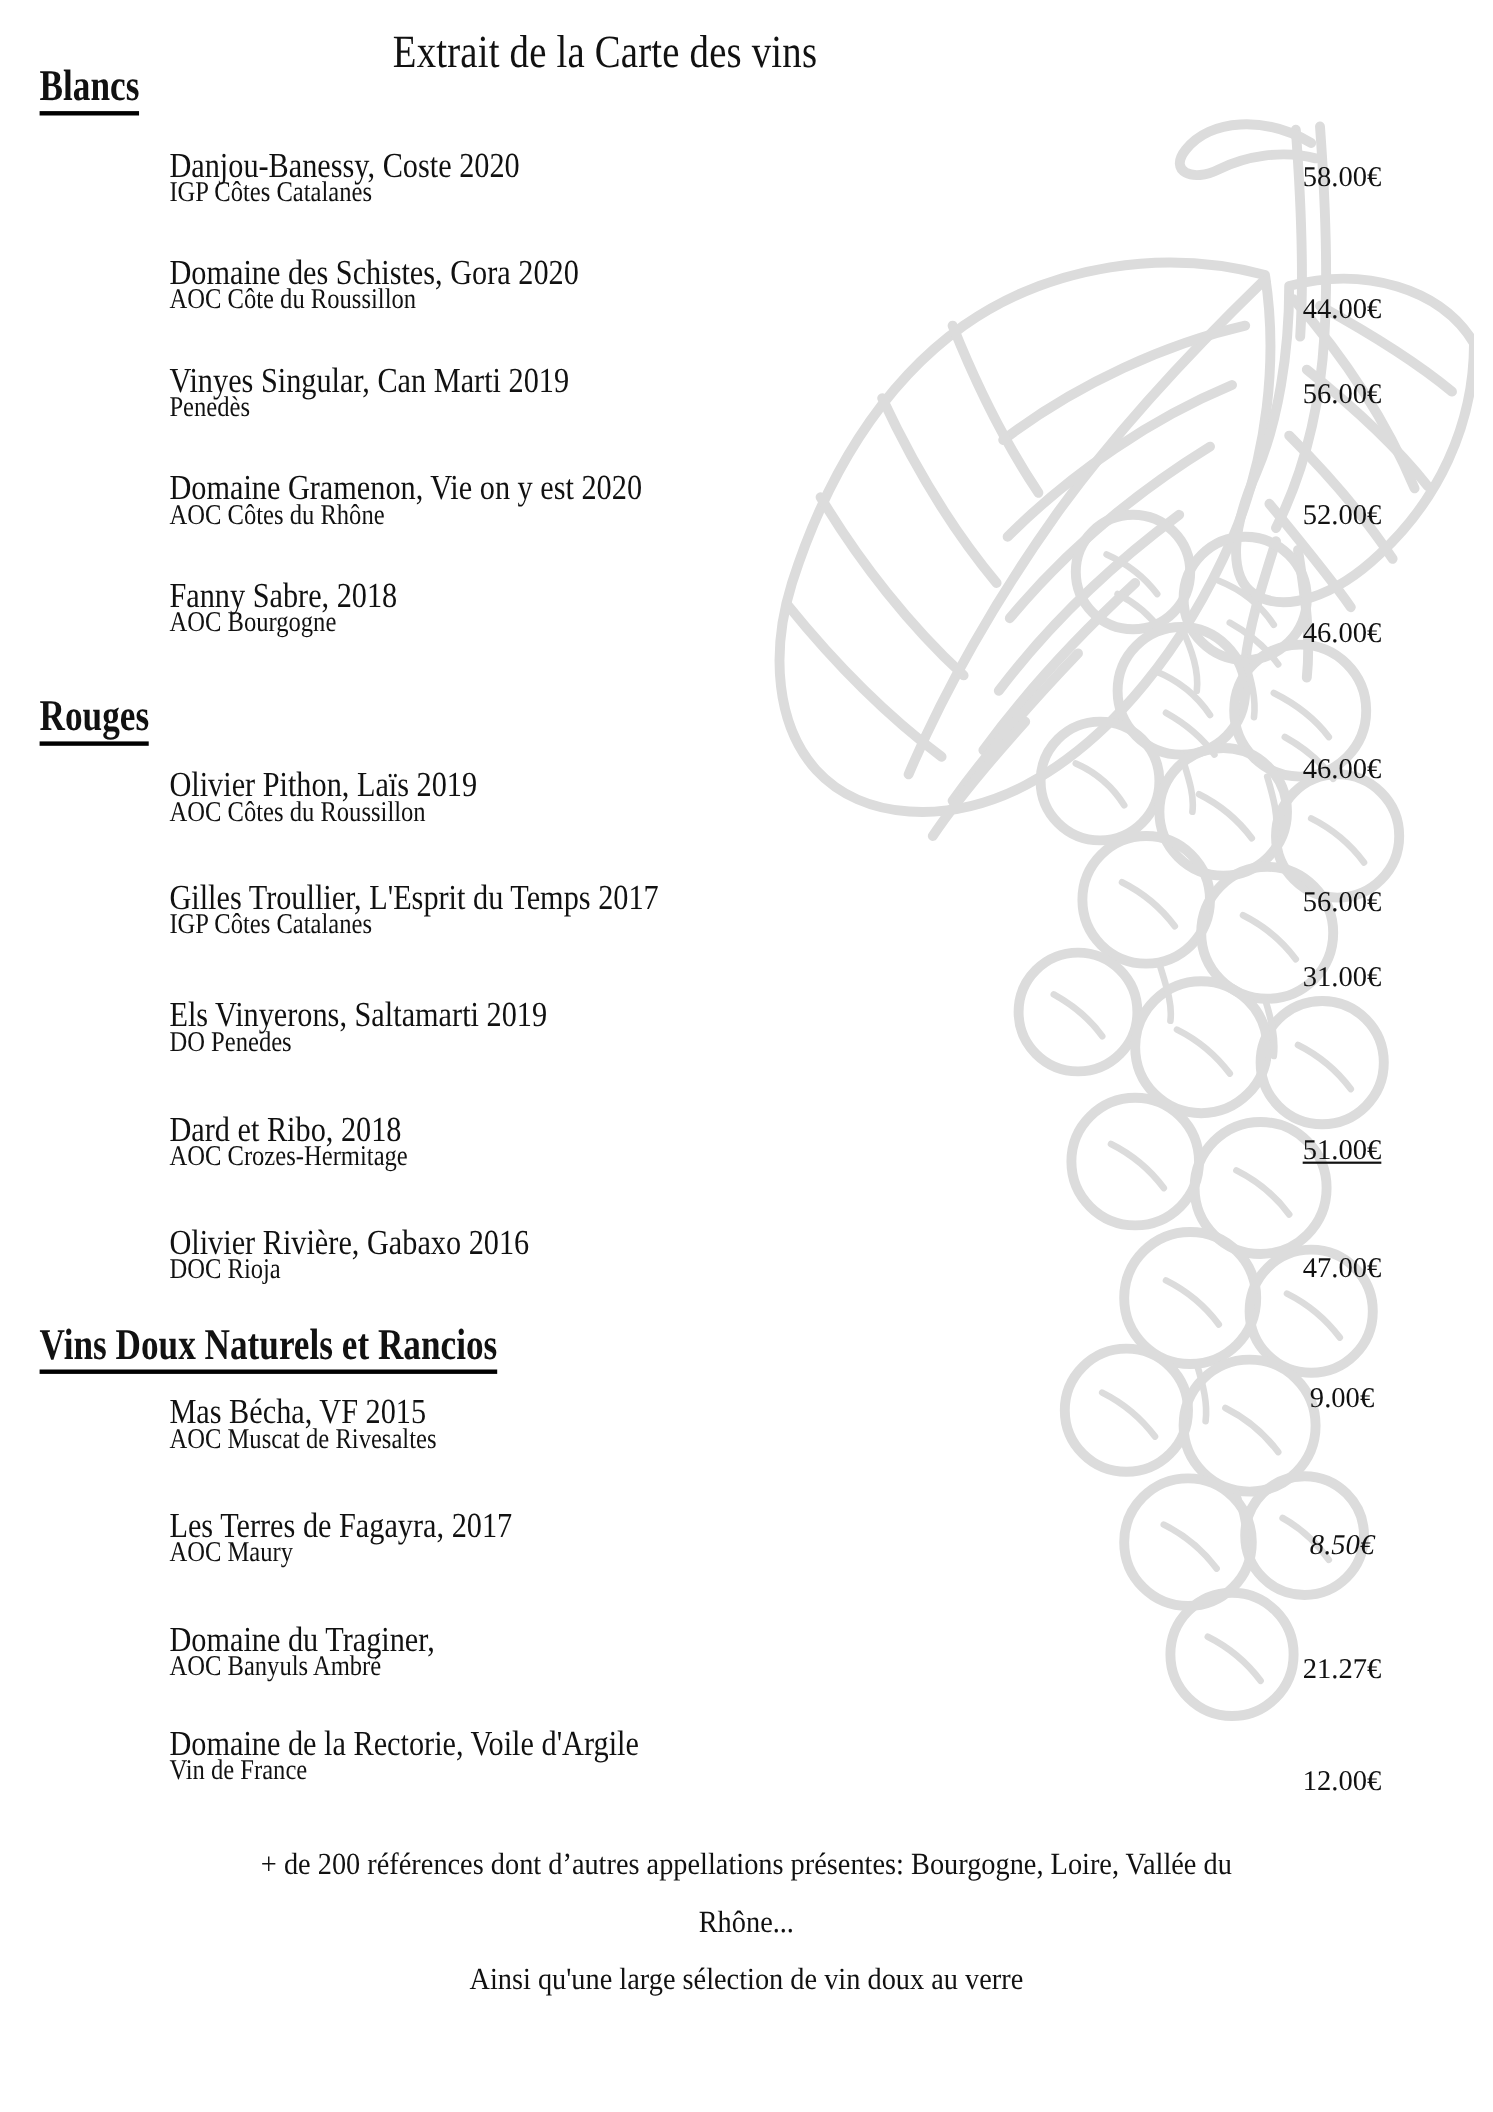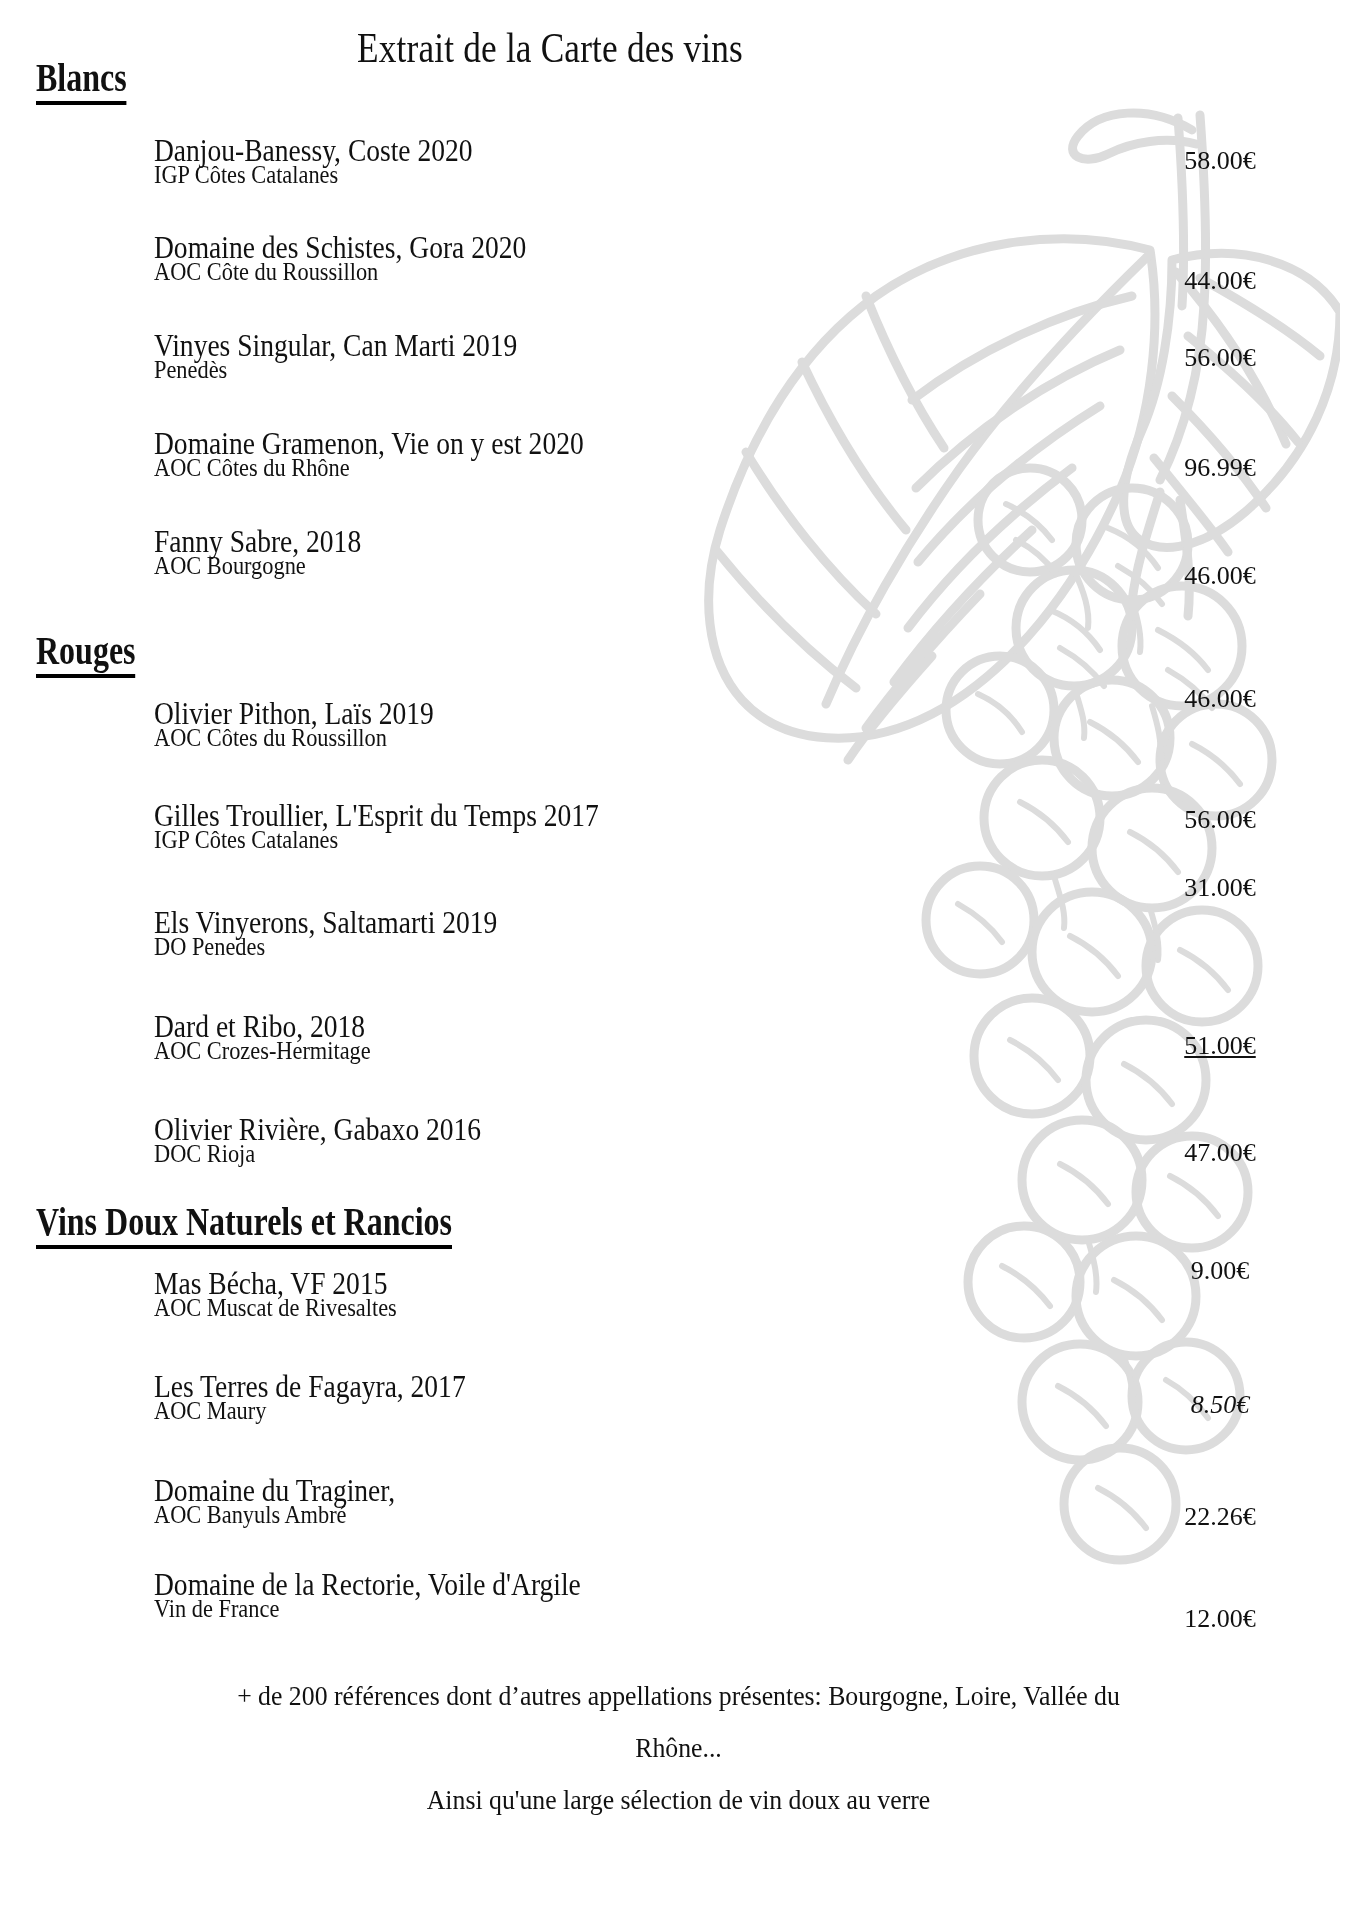--- a/index.html
+++ b/index.html
@@ -247,21 +247,21 @@
 
       <div class="entry">
         <div class="name" style="top:329px;">Vinyes Singular, Can Marti 2019</div>
         <div class="appellation" style="top:357px;">Penedès</div>
         <div class="price" style="top:345px;">56.00€</div>
       </div>
 
       <div class="entry">
         <div class="name" style="top:427px;">Domaine Gramenon, Vie on y est 2020</div>
         <div class="appellation" style="top:455px;">AOC Côtes du Rhône</div>
-        <div class="price" style="top:455px;">96.99€</div>
+        <div class="price" style="top:455px;">52.00€</div>
       </div>
 
       <div class="entry">
         <div class="name" style="top:525px;">Fanny Sabre, 2018</div>
         <div class="appellation" style="top:553px;">AOC Bourgogne</div>
         <div class="price" style="top:563px;">46.00€</div>
       </div>
     </div>
 
     <div class="section" style="top:0;">
@@ -309,21 +309,21 @@
 
       <div class="entry">
         <div class="name" style="top:1370px;">Les Terres de Fagayra, 2017</div>
         <div class="appellation" style="top:1398px;">AOC Maury</div>
         <div class="price" style="top:1392px;font-style:italic;">8.50€</div>
       </div>
 
       <div class="entry">
         <div class="name" style="top:1474px;">Domaine du Traginer,</div>
         <div class="appellation" style="top:1502px;">AOC Banyuls Ambré</div>
-        <div class="price" style="top:1504px;">22.26€</div>
+        <div class="price" style="top:1504px;">21.27€</div>
       </div>
 
       <div class="entry">
         <div class="name" style="top:1568px;">Domaine de la Rectorie, Voile d'Argile</div>
         <div class="appellation" style="top:1596px;">Vin de France</div>
         <div class="price" style="top:1606px;">12.00€</div>
       </div>
     </div>
 
     <div class="footer" style="top:1682px;">

